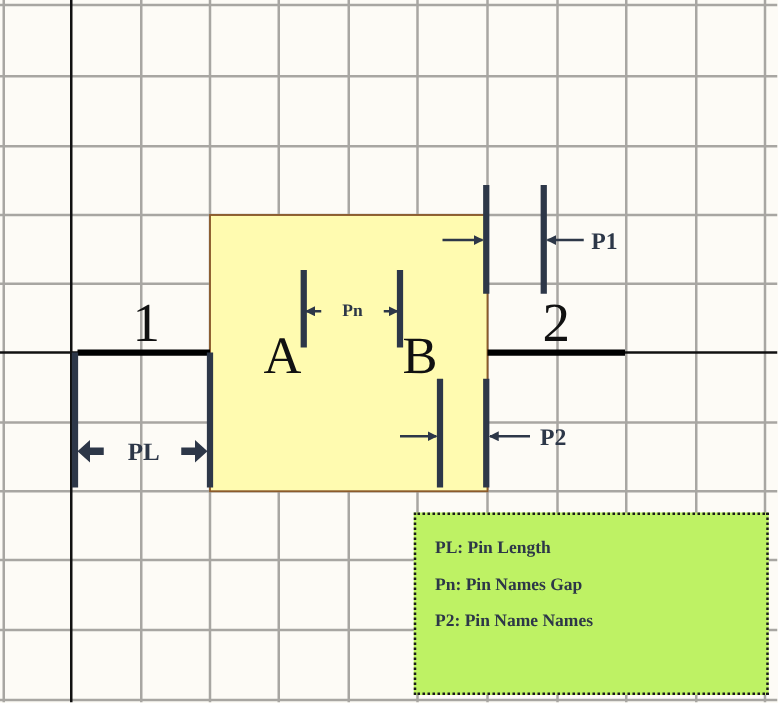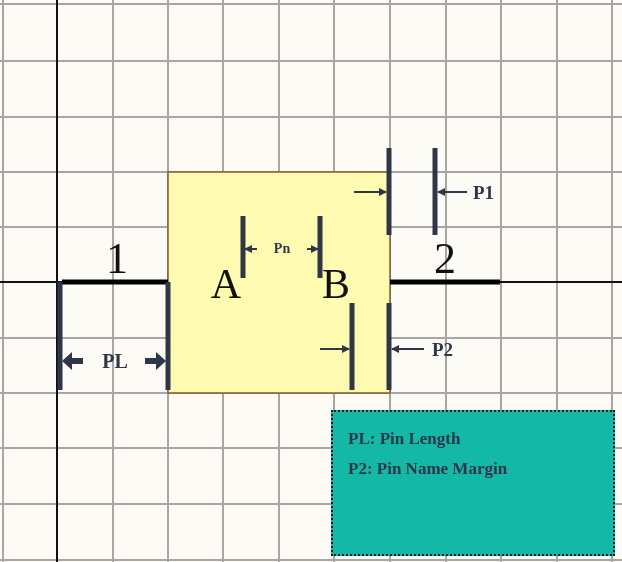--- a/index.html
+++ b/index.html
@@ -8,27 +8,27 @@
       background: #fdfbf6;
       position: relative;
       font-family: "Liberation Serif", serif;
     }
     #canvas { position: absolute; left: 0; top: 0; width: 622px; height: 562px; }
     .legend {
       position: absolute;
       left: 331px; top: 410px;
       width: 284px; height: 146px;
       border: 2px dotted #1a1a1a;
-      background: #14b8a6;
+      background: #bef264;
       box-sizing: border-box;
       padding: 12px 0 0 15px;
       color: #2d3748;
       font-family: "Liberation Serif", serif;
       font-weight: bold;
-      font-size: 17px;
+      font-size: 14px;
       line-height: 29.5px;
     }
     .legend-row { white-space: nowrap; }
     .svg-text-serif { font-family: "Liberation Serif", serif; }
   </style>
 </head>
 <body>
 
 <svg id="canvas" width="622" height="562" viewBox="0 0 622 562" xmlns="http://www.w3.org/2000/svg">
   <defs>
@@ -104,14 +104,15 @@
     <line x1="352" y1="303" x2="352" y2="390" stroke-width="5"></line>
     <line x1="389" y1="303" x2="389" y2="390" stroke-width="5"></line>
     <line x1="320" y1="349" x2="349" y2="349" stroke-width="2" marker-end="url(#arrowR)"></line>
     <line x1="424" y1="349" x2="392" y2="349" stroke-width="2" marker-end="url(#arrowR)"></line>
   </g>
   <text class="svg-text-serif" x="432" y="356" font-size="19" font-weight="bold" fill="#2d3748">P2</text>
 </svg>
 
 <div class="legend">
   <div class="legend-row">PL: Pin Length</div>
-  <div class="legend-row">P2: Pin Name Margin</div>
+  <div class="legend-row">Pn: Pin Names Gap</div>
+  <div class="legend-row">P2: Pin Name Names</div>
 </div>
 
 </body></html>

